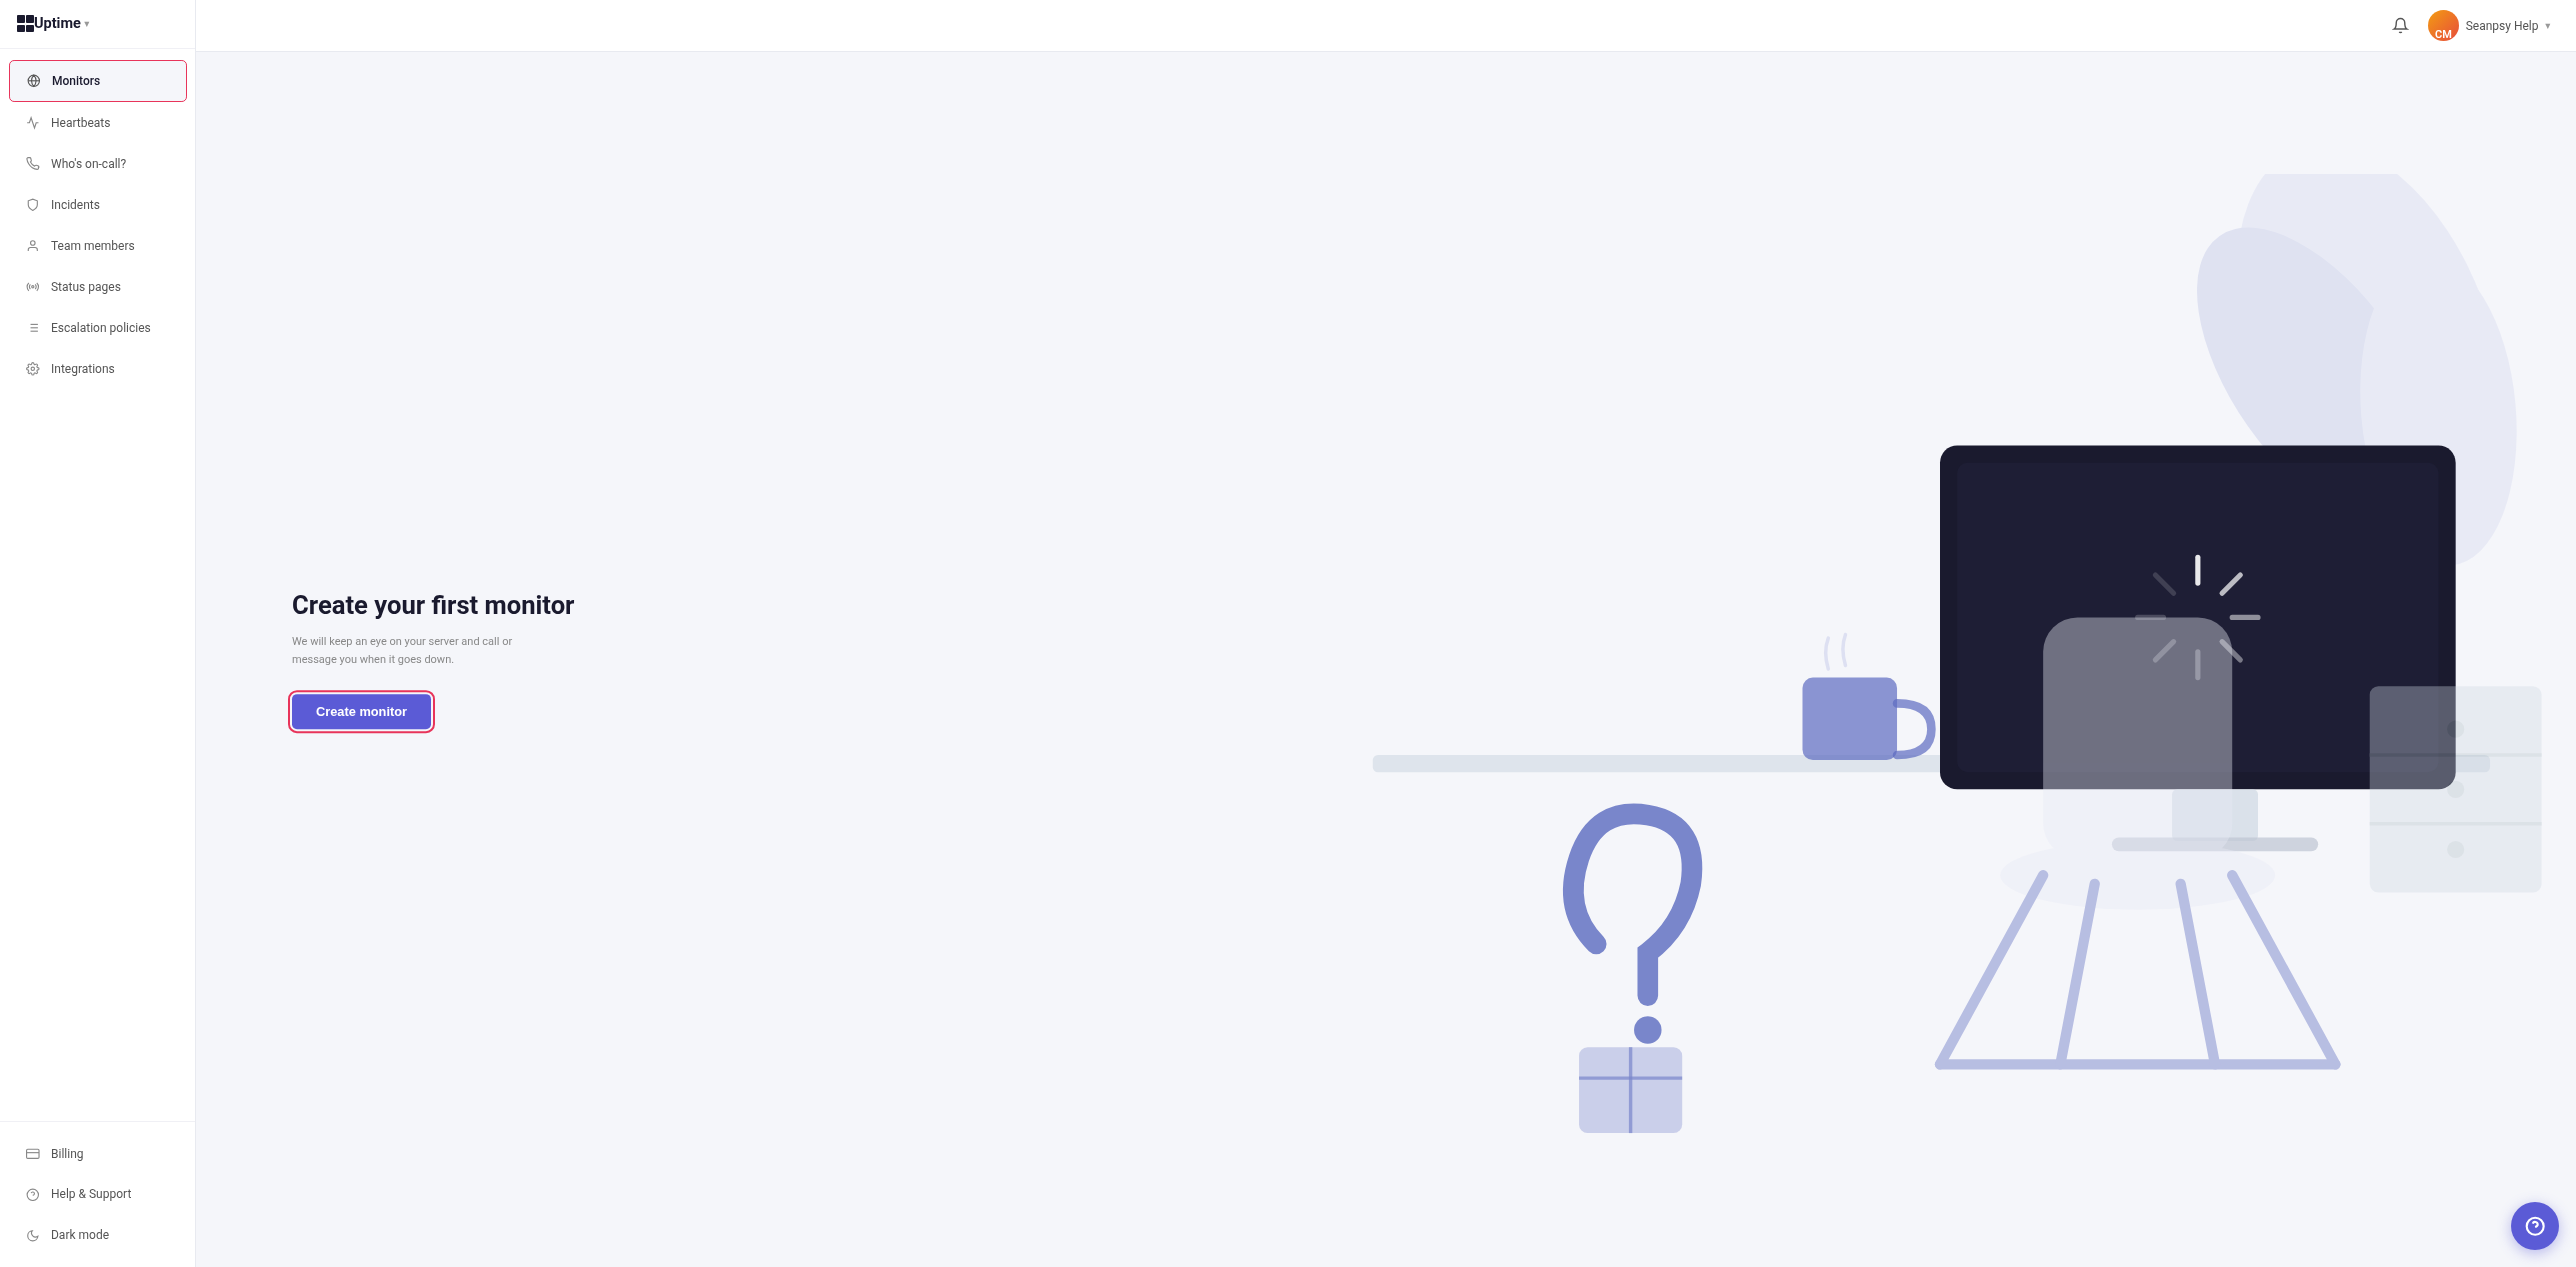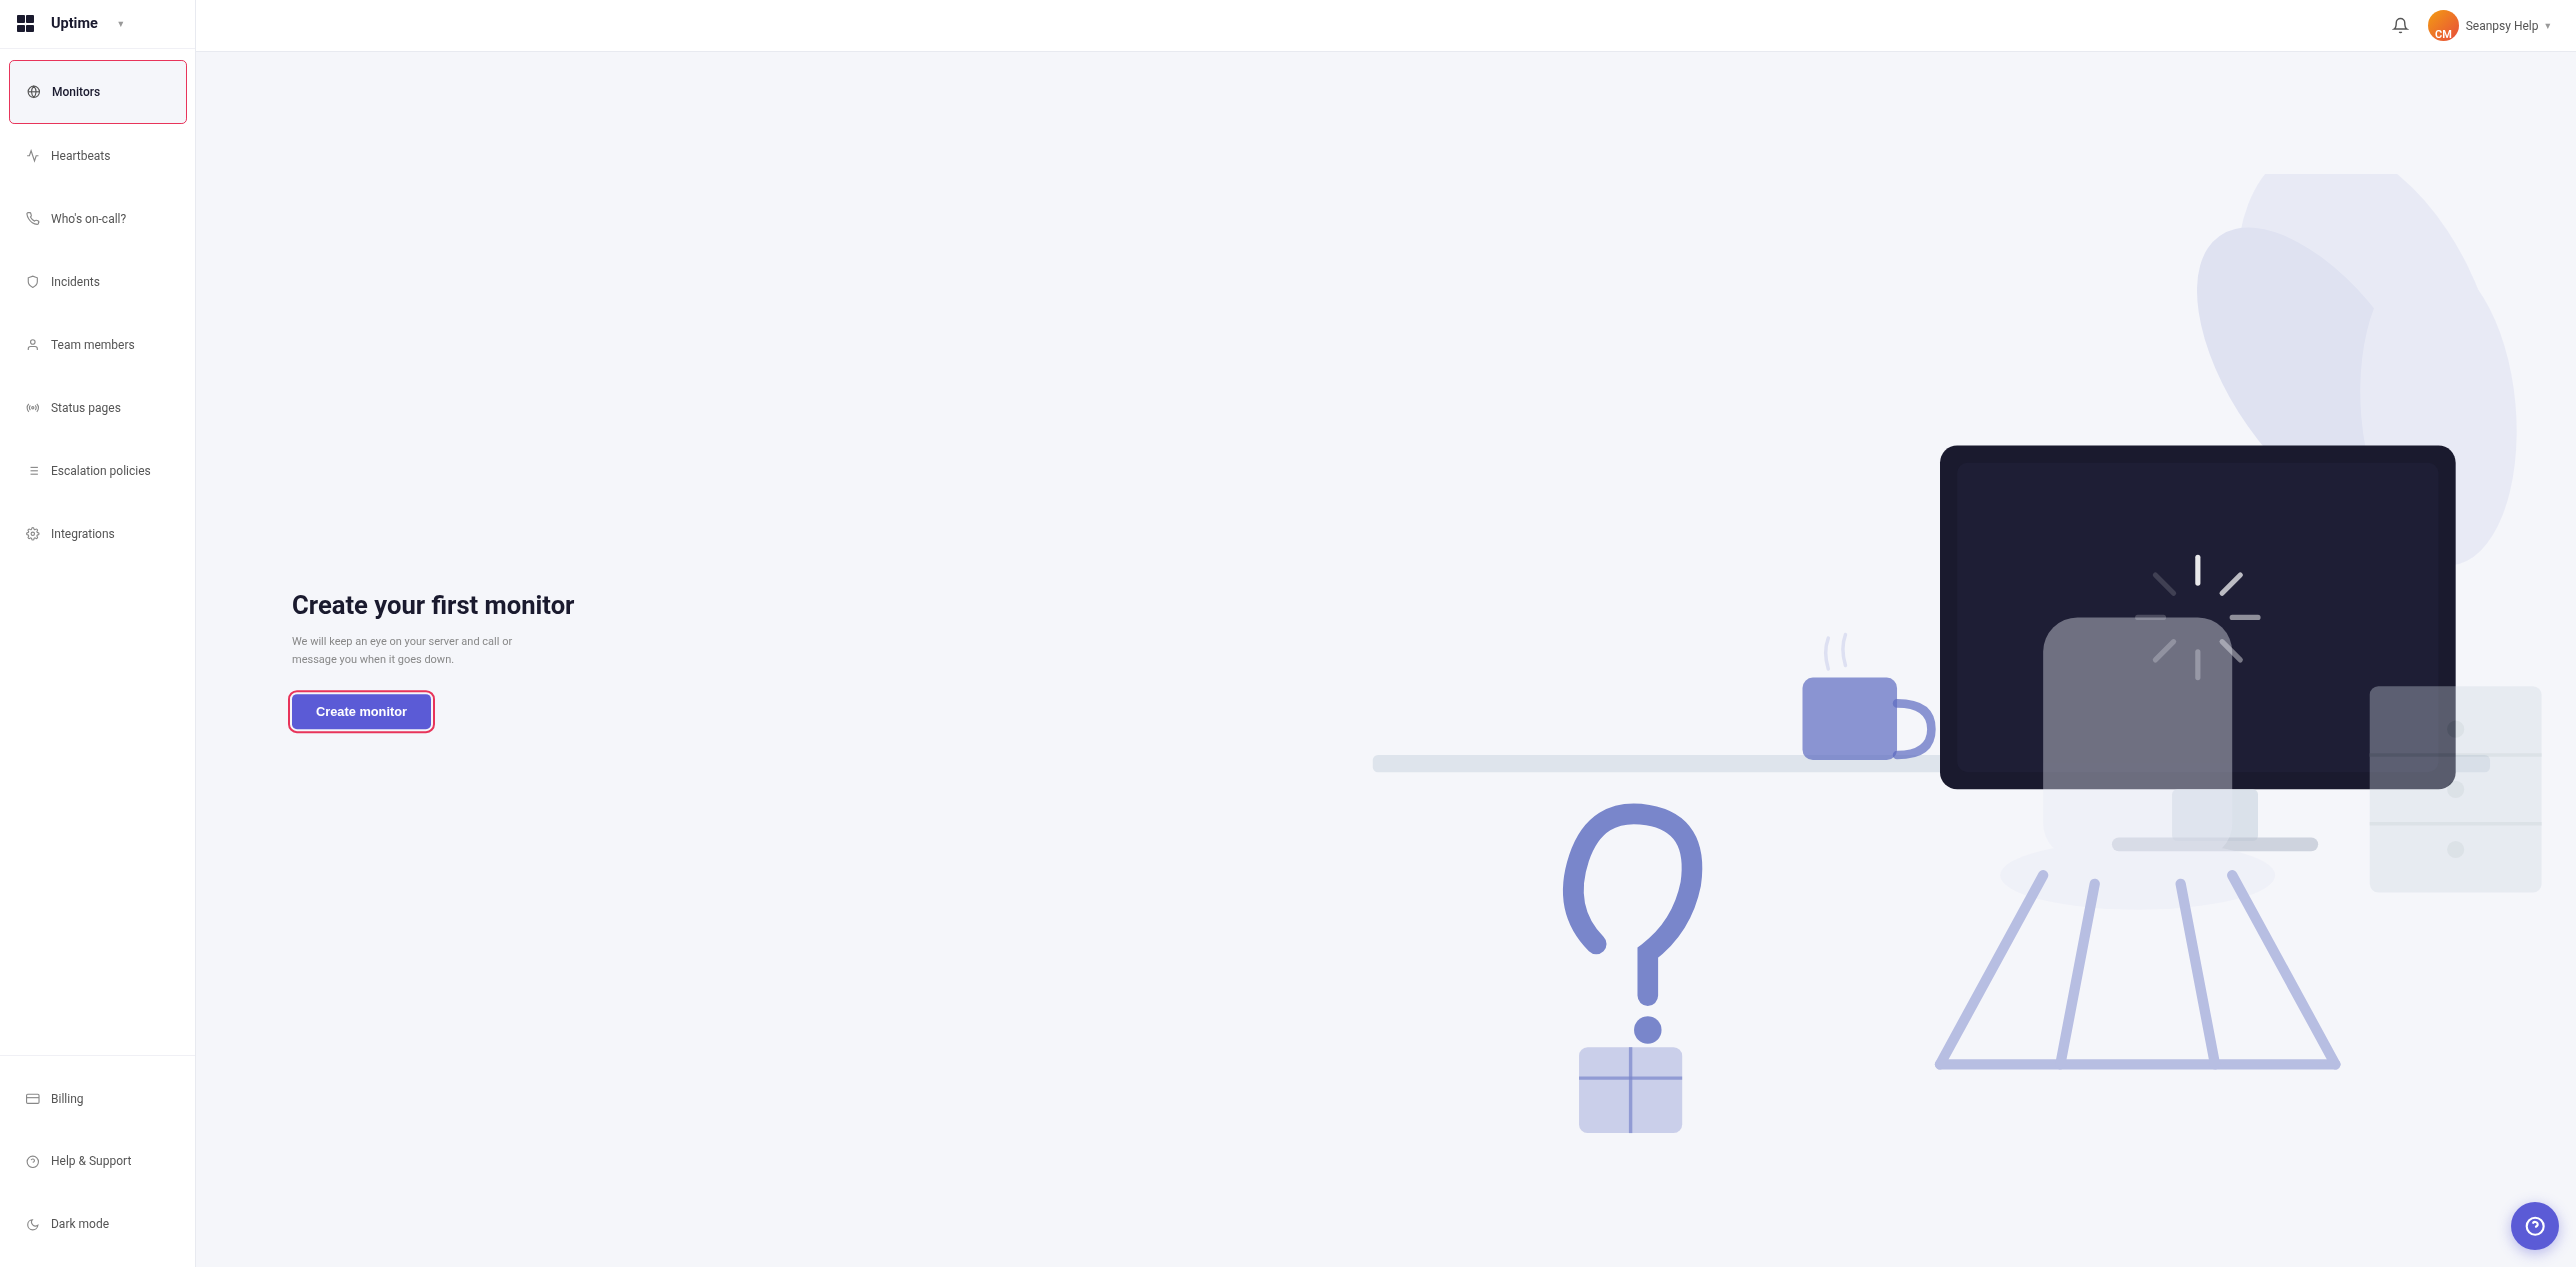--- a/index.html
+++ b/index.html
@@ -19,21 +19,21 @@
       border-right: 0.9px solid #e8eaf0;
       display: flex;
       flex-direction: column;
       height: 100vh;
     }
 
     .sidebar-logo {
       display: flex;
       align-items: center;
       padding: 15.3px 17px;
-      gap: 17px;
+      gap: 0;
       border-bottom: 0.9px solid #f0f0f5;
     }
 
     .logo-icon {
       display: flex;
       align-items: center;
       gap: 5.1px;
     }
 
     .logo-squares {
@@ -65,21 +65,21 @@
     .sidebar-nav {
       flex: 1;
       padding: 10.2px 0;
       overflow-y: auto;
     }
 
     .nav-item {
       display: flex;
       align-items: center;
       gap: 10.2px;
-      padding: 23px 17px;
+      padding: 12px 17px;
       cursor: pointer;
       color: #555;
       font-size: 12px;
       border-radius: 5.1px;
       margin: 1.7px 8.5px;
       transition: background 0.15s;
       position: relative;
     }
 
     .nav-item.active {

